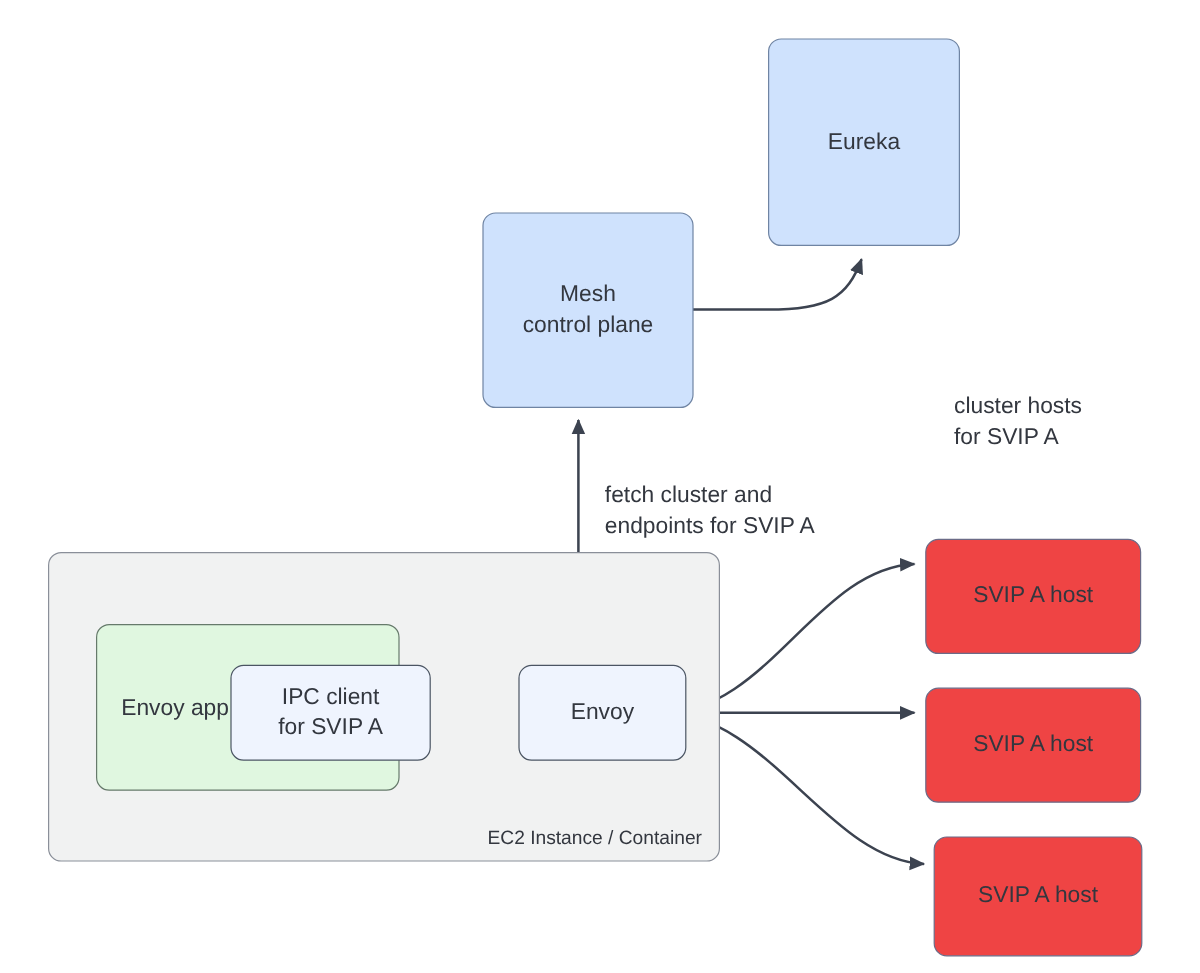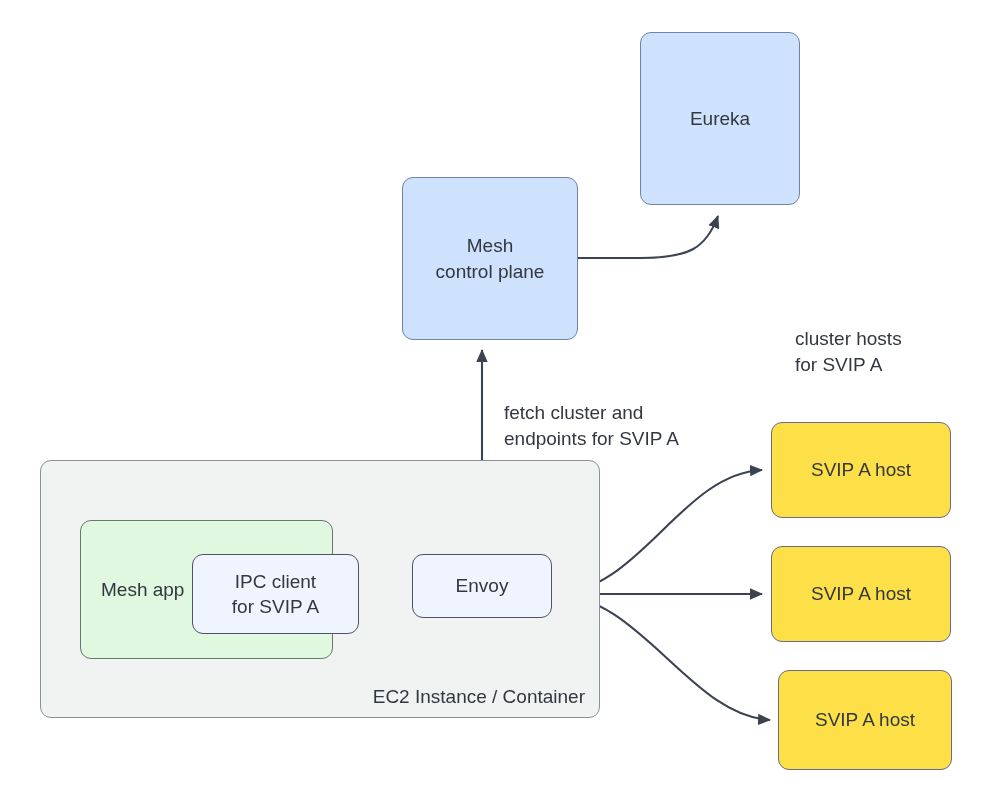--- a/index.html
+++ b/index.html
@@ -28,36 +28,36 @@
     text-align: center;
     color: #33373f;
     font-size: 19px;
     line-height: 1.32;
     white-space: pre-line;
     border: 1.4px solid #5c6270;
     border-radius: 11px;
   }
   .node.blue   { background: #cfe2fd; border-color: #6f84a3; }
   .node.ltblue { background: #eff4fe; border-color: #4b5563; }
-  .node.purple { background: #fde047; border-color: #6b6b87; }
+  .node.purple { background: #ef4444; border-color: #6b6b87; margin-top: 27px; }
   .node.green  { background: #e0f7e0; border-color: #667a6b; }
   .node.gray   { background: #f1f2f2; border-color: #8a8f99; }
 
   .node.container-label {
     display: block;
     align-items: initial;
     justify-content: initial;
     text-align: right;
     padding: 0 14px 12px 0;
   }
   .node.container-label > span {
     position: absolute;
     right: 14px;
     bottom: 8px;
-    font-size: 19px;
+    font-size: 16px;
     color: #33373f;
   }
   .node.left-label {
     display: block;
     text-align: left;
   }
   .node.left-label > span {
     position: absolute;
     left: 20px;
     top: 50%;
@@ -116,29 +116,29 @@
   <div class="node blue" style="left:402px; top:177px; width:176px; height:163px;">
     <span>Mesh
 control plane</span>
   </div>
 
   <div class="node gray container-label" style="left:40px; top:460px; width:560px; height:258px;">
     <span>EC2 Instance / Container</span>
   </div>
 
   <div class="node green left-label" style="left:80px; top:520px; width:253px; height:139px;">
-    <span>Mesh app</span>
+    <span>Envoy app</span>
   </div>
 
   <div class="node ltblue" style="left:192px; top:554px; width:167px; height:80px;">
     <span>IPC client
 for SVIP A</span>
   </div>
 
-  <div class="node ltblue" style="left:412px; top:554px; width:140px; height:64px;">
+  <div class="node ltblue" style="left:432px; top:554px; width:140px; height:80px;">
     <span>Envoy</span>
   </div>
 
   <div class="node purple" style="left:771px; top:422px; width:180px; height:96px;">
     <span>SVIP A host</span>
   </div>
 
   <div class="node purple" style="left:771px; top:546px; width:180px; height:96px;">
     <span>SVIP A host</span>
   </div>

